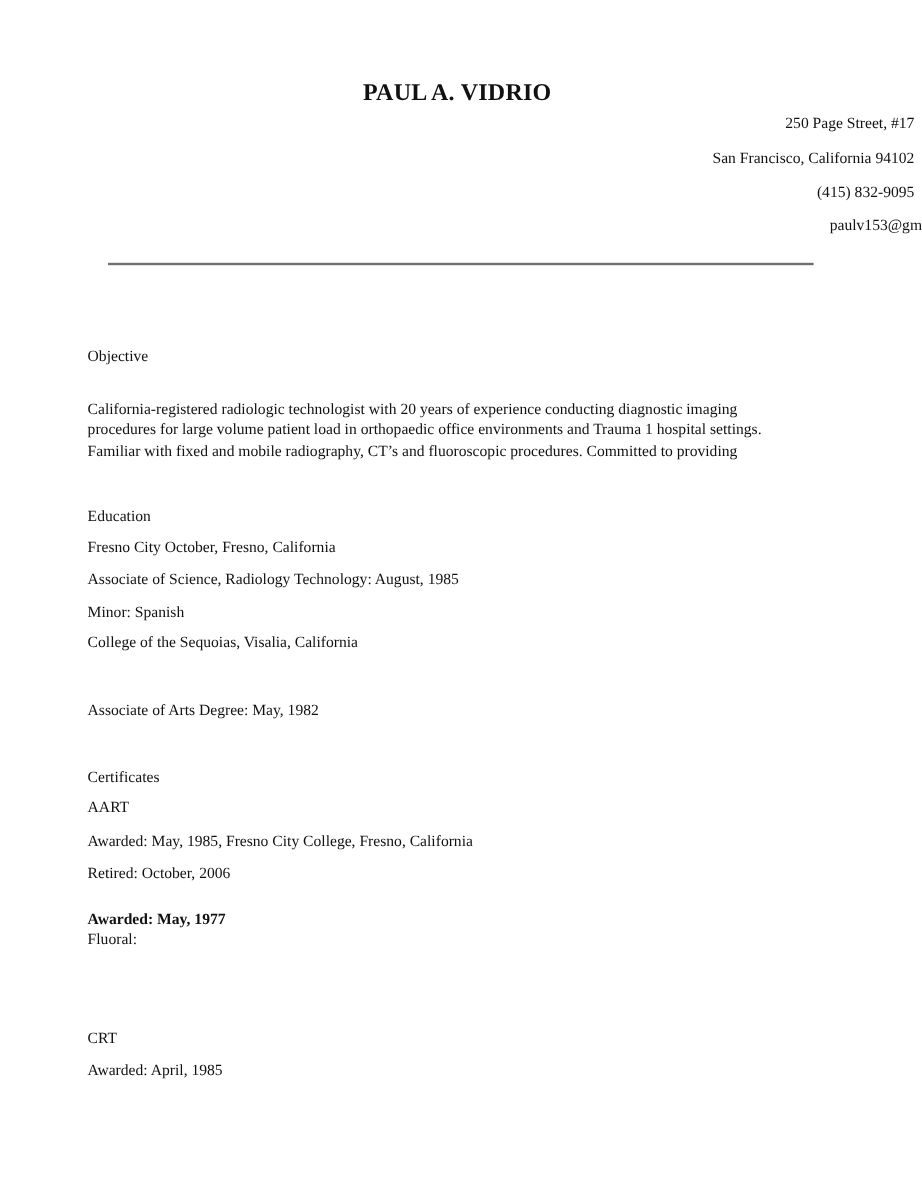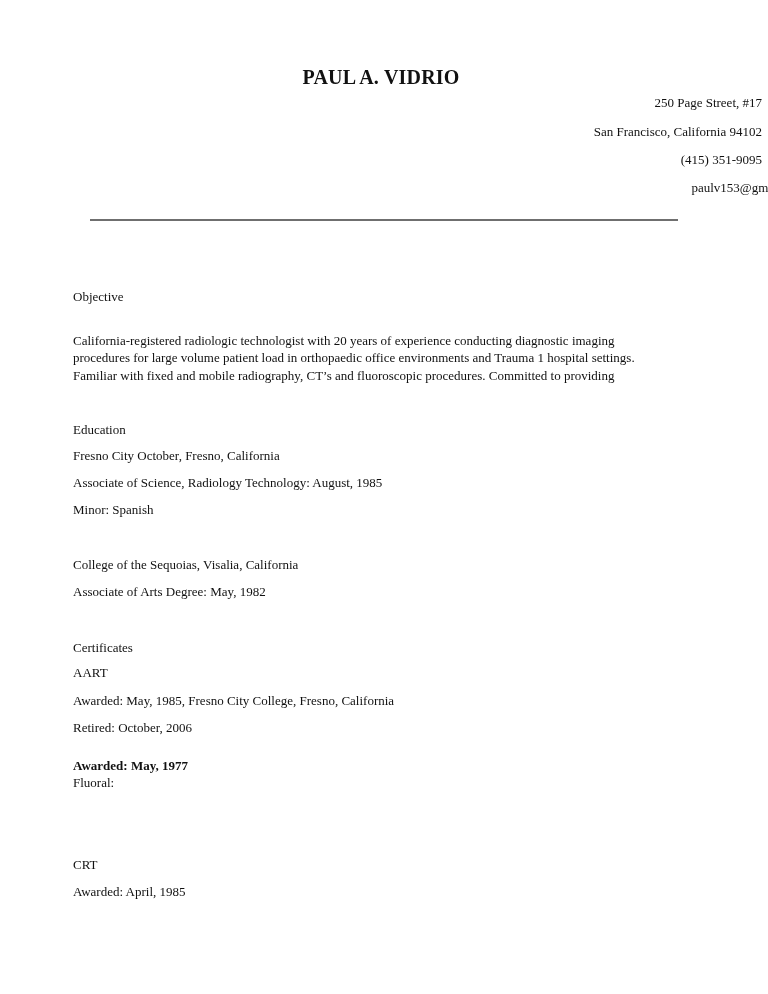--- a/index.html
+++ b/index.html
@@ -92,41 +92,41 @@
   </style>
 </head>
 <body>
 
 <div class="page">
 
   <div class="header">
     <div class="name">PAUL A. VIDRIO</div>
     <div class="contact-line c1">250  Page Street, #17</div>
     <div class="contact-line c2">San Francisco, California  94102</div>
-    <div class="contact-line c3">(415) 351-9095</div>
+    <div class="contact-line c3">(415) 832-9095</div>
     <div class="contact-line c4">paulv153@gmail.com</div>
   </div>
 
   <div class="rule"></div>
 
   <div class="content">
 
     <div class="section-title" style="top:289px;">Objective</div>
     <div class="para" style="top:332px;">
       <span>California-registered radiologic  technologist with 20 years of experience conducting diagnostic imaging</span>
       <span>procedures for large volume patient load in orthopaedic office environments and Trauma 1 hospital settings.</span>
       <span>Familiar with fixed and mobile radiography, CT’s and fluoroscopic procedures.  Committed to providing</span>
     </div>
 
     <div class="section-title" style="top:422px;">Education</div>
     <div class="line" style="top:448px;">Fresno City October,  Fresno, California</div>
     <div class="line" style="top:475px;">Associate of Science, Radiology Technology:   August, 1985</div>
     <div class="line" style="top:502px;">Minor:  Spanish</div>
 
-    <div class="line" style="top:557px;text-align:right;">College of the Sequoias, Visalia, California</div>
+    <div class="line" style="top:527px;text-align:right;">College of the Sequoias, Visalia, California</div>
     <div class="line" style="top:584px;">Associate of Arts Degree:  May, 1982</div>
 
     <div class="section-title" style="top:640px;">Certificates</div>
     <div class="line" style="top:665px;">AART</div>
     <div class="line" style="top:693px;">Awarded:  May, 1985,  Fresno City College,  Fresno, California</div>
     <div class="line" style="top:720px;">Retired:  October, 2006</div>
 
     <div class="line" style="top:775px;">Fluoral:</div>
     <div class="line" style="top:758px;font-weight:bold;">Awarded:  May, 1977</div>
 

